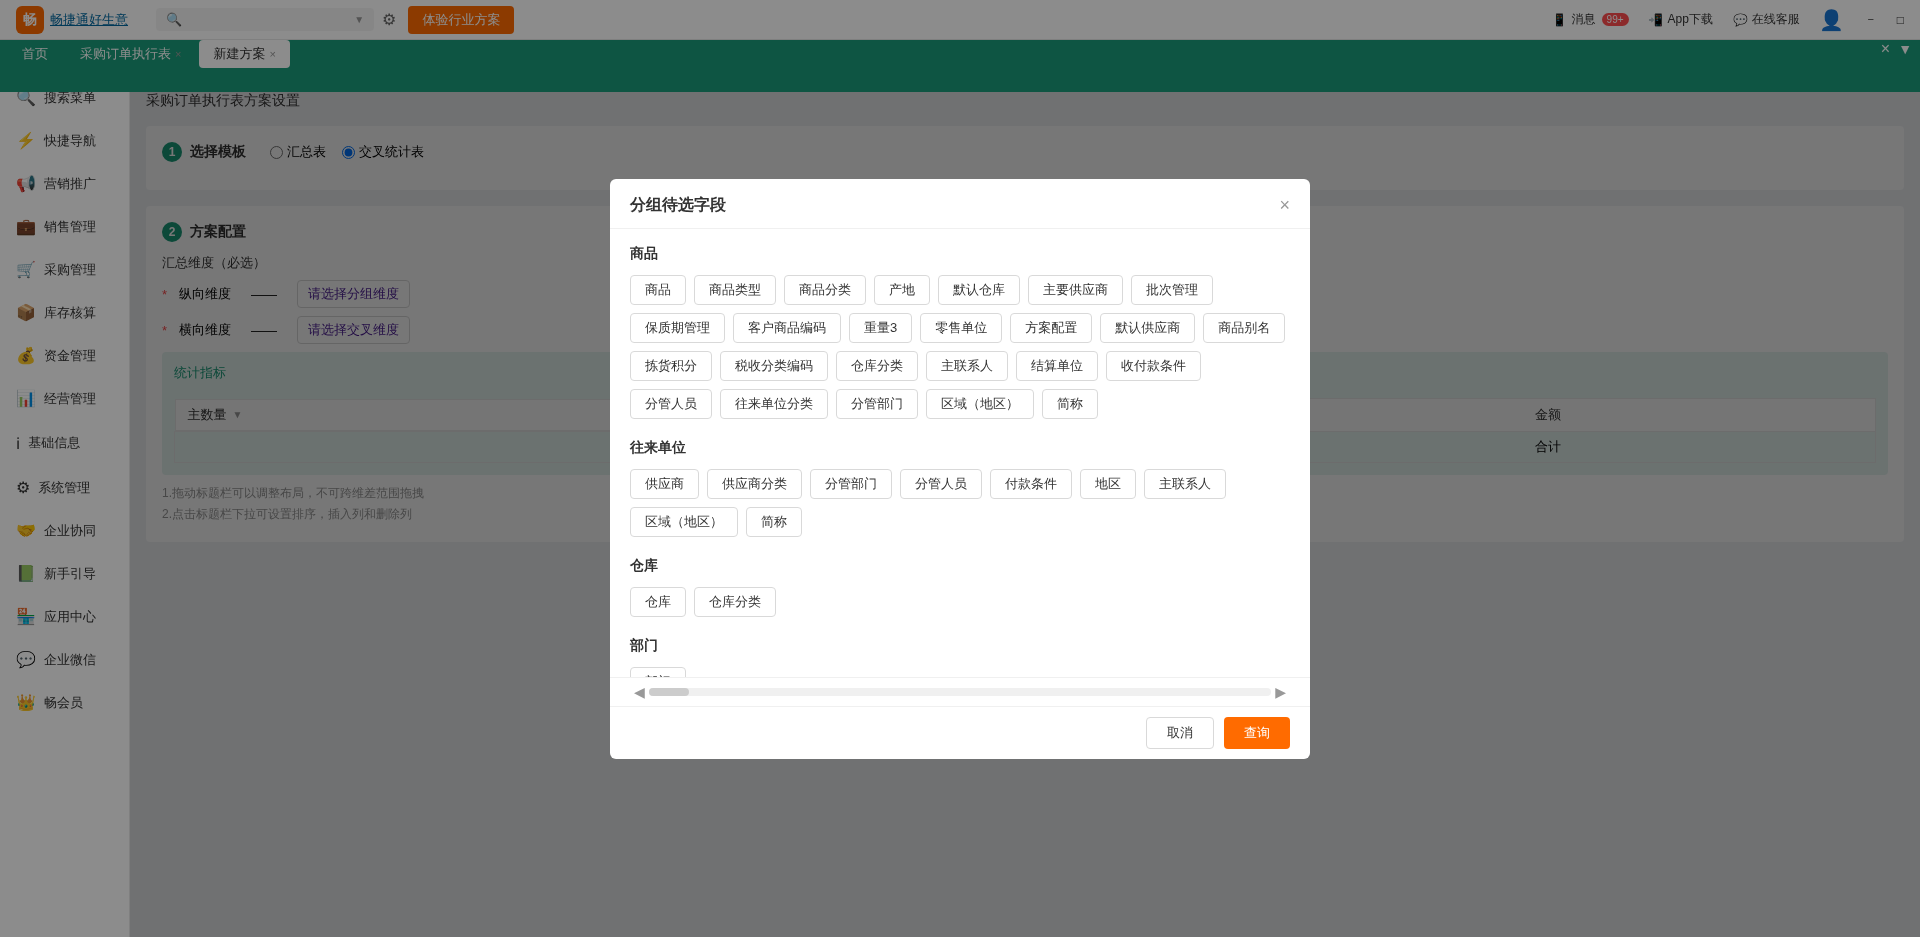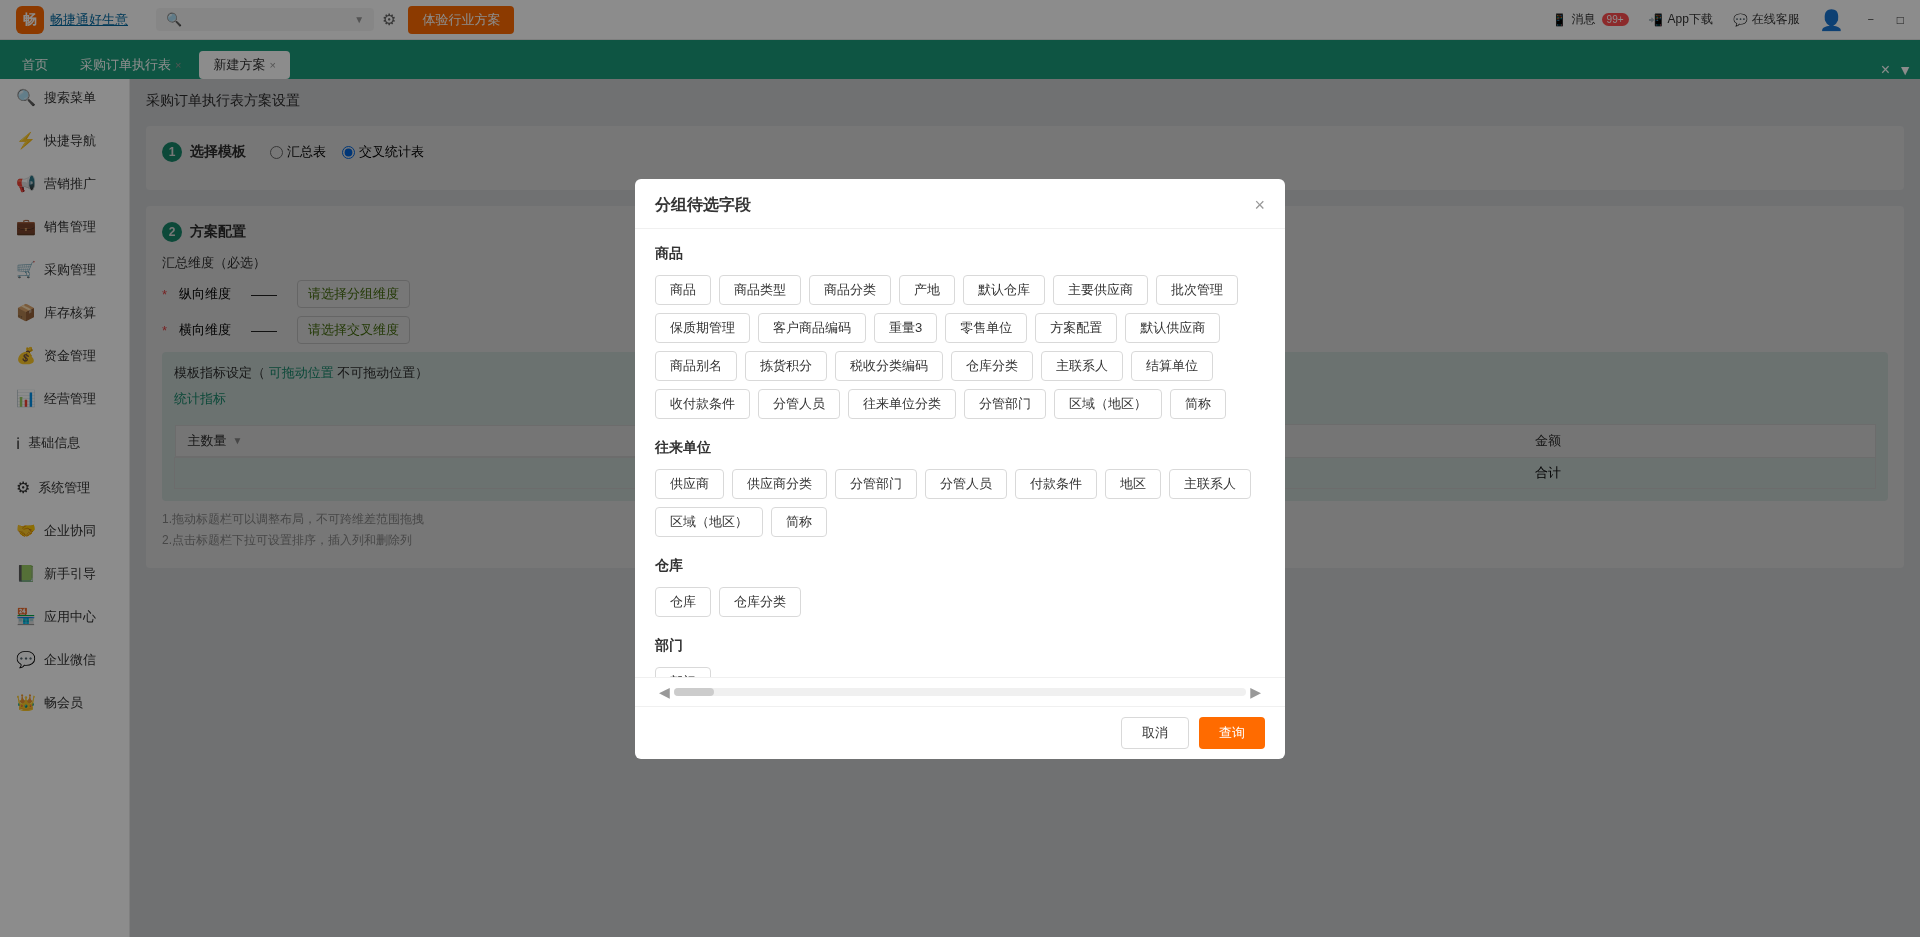--- a/index.html
+++ b/index.html
@@ -55,24 +55,24 @@
       font-size: 12px; color: #333; cursor: pointer;
     }
     .badge {
       background: #ff4d4f; color: white;
       border-radius: 8px; padding: 1px 5px;
       font-size: 10px; margin-left: 2px;
     }
 
     
     .tab-bar {
-      height: 39px;
+      height: 52px;
       background: #1a9c7a;
       display: flex;
-      align-items: flex-end;
+      align-items: flex-start;
       padding: 0 8px;
       position: fixed;
       top: 40px; left: 0; right: 0;
       z-index: 99;
     }
     .tab-item {
       height: 28px;
       display: flex; align-items: center;
       padding: 0 14px;
       border-radius: 4px;
@@ -120,21 +120,21 @@
     .modal-overlay {
       position: fixed;
       top: 0; left: 0; right: 0; bottom: 0;
       background: rgba(0,0,0,0.45);
       z-index: 200;
       display: flex; align-items: center; justify-content: center;
     }
     .modal {
       background: #fff;
       border-radius: 6px;
-      width: 650px;
+      width: 700px;
       max-height: 580px;
       display: flex; flex-direction: column;
       position: relative;
     }
     .modal-header {
       padding: 16px 20px 12px;
       display: flex; align-items: center; justify-content: space-between;
       border-bottom: 1px solid #f0f0f0;
       flex-shrink: 0;
     }
@@ -223,21 +223,21 @@
     .radio-group { display: flex; align-items: center; gap: 16px; }
     .radio-item { display: flex; align-items: center; gap: 4px; cursor: pointer; font-size: 13px; }
 
     .config-row {
       display: flex; align-items: center; gap: 12px;
       margin-bottom: 8px;
     }
     .required-star { color: #ff4d4f; }
     .dim-select {
       border: 1px solid #d9d9d9; border-radius: 4px;
-      padding: 4px 10px; font-size: 13px; color: #4d7c0f;
+      padding: 4px 10px; font-size: 13px; color: #4c1d95;
       background: #fff; cursor: pointer;
     }
     table { border-collapse: collapse; width: 100%; }
     th, td { border: 1px solid #e8e8e8; padding: 6px 12px; font-size: 13px; text-align: center; }
     th { background: #fafafa; color: #333; font-weight: normal; }
 
     .tips { font-size: 12px; color: #999; margin-top: 8px; line-height: 1.8; }
     .save-row { display: flex; align-items: center; gap: 6px; margin-top: 10px; }
     .checkbox-label { font-size: 13px; color: #333; }
 
@@ -416,25 +416,20 @@
     </div>
     <div class="config-row">
       <span class="required-star">*</span>
       <span>横向维度</span>
       <span style="margin:0 8px;">——</span>
       <div class="dim-select">
         <span>请选择交叉维度</span>
       </div>
     </div>
     <div style="background:#e6f4f1;padding:12px;border-radius:4px;margin-top:8px;">
-      <div style="margin-bottom:8px;font-size:13px;color:#333;">
-        <span>模板指标设定（</span>
-        <span style="color:#1a9c7a;">可拖动位置</span>
-        <span>不可拖动位置）</span>
-      </div>
       <div style="font-size:13px;color:#1a9c7a;margin-bottom:16px;">统计指标</div>
       <table>
         <thead>
           <tr>
             <th style="display:flex;align-items:center;gap:6px;">
               <span>主数量</span>
               <span style="color:#999;font-size:10px;">▼</span>
             </th>
             <th>金额</th>
           </tr>

